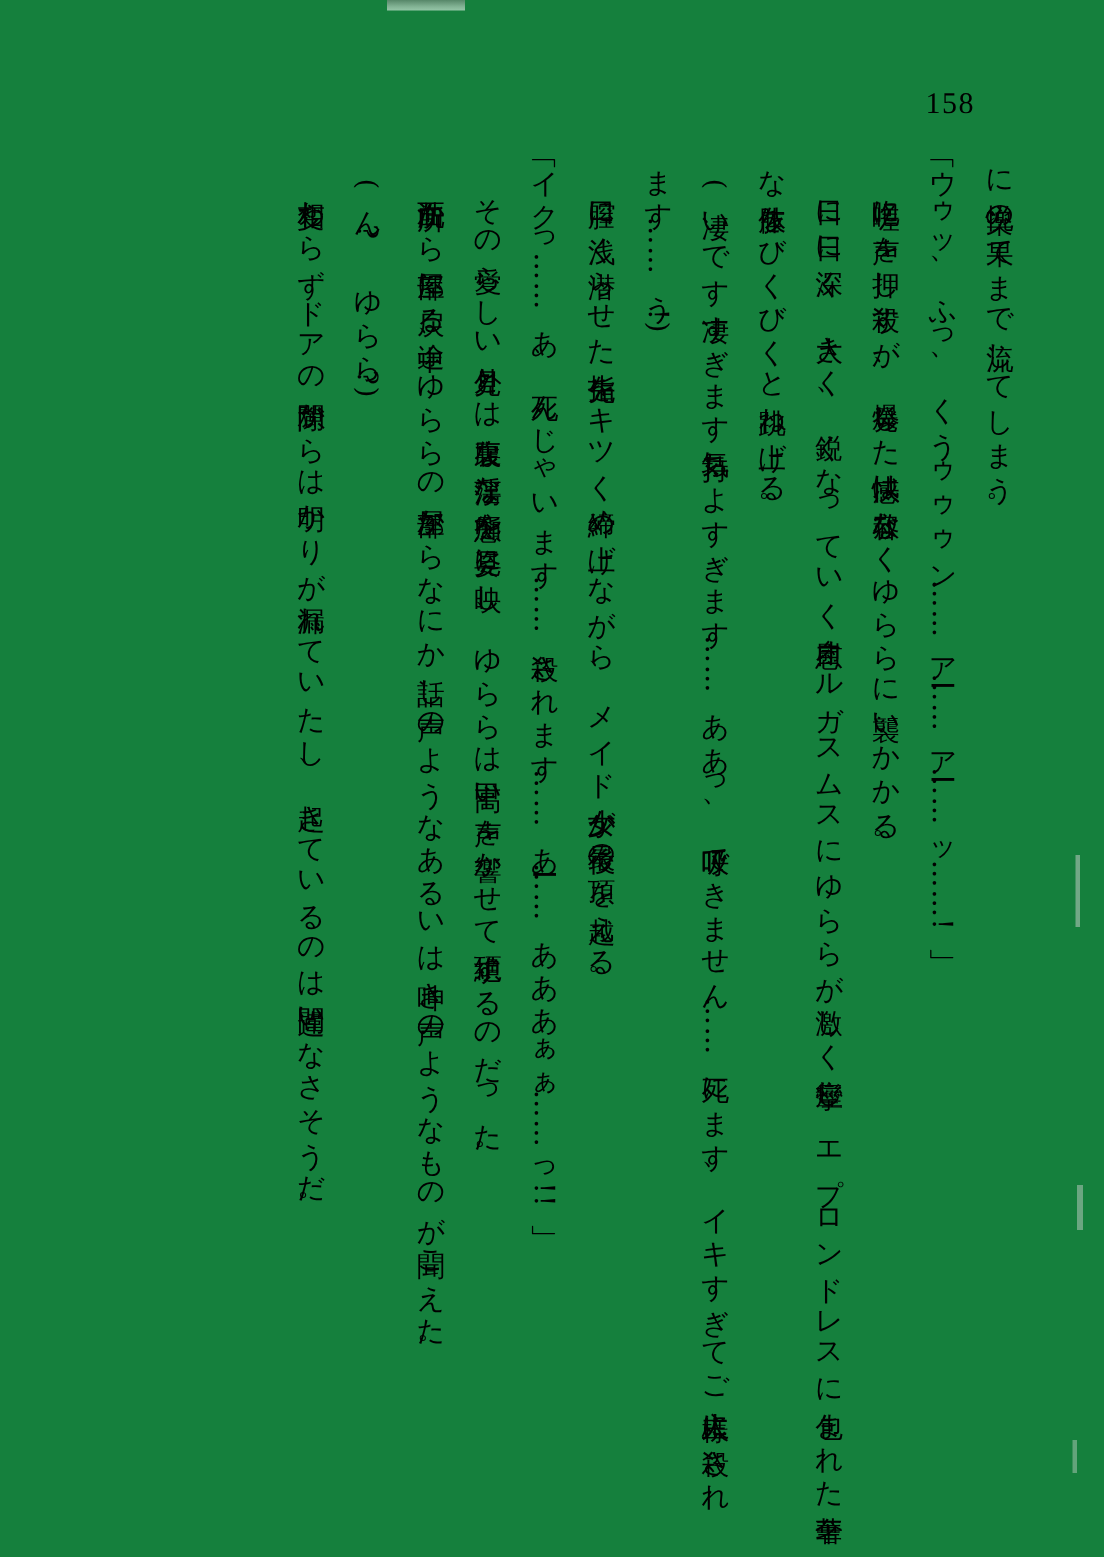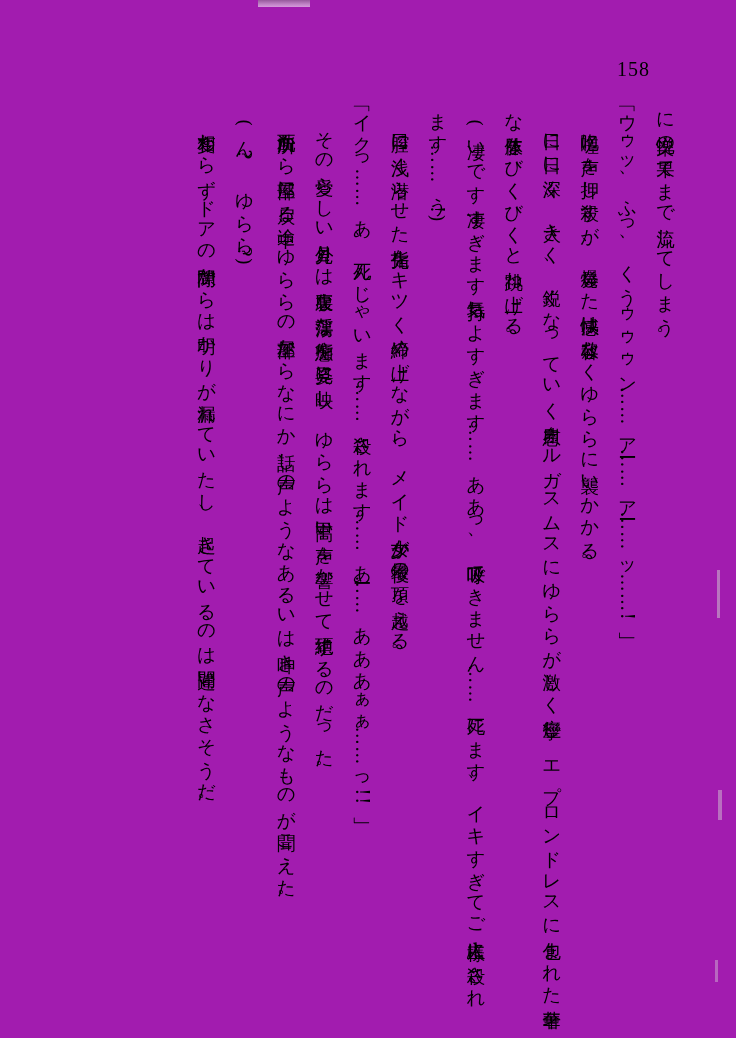--- a/index.html
+++ b/index.html
@@ -12,21 +12,21 @@
     height: 1038px;
     overflow: hidden;
     font-family: "Liberation Serif", "DejaVu Serif", serif;
     color: #000000;
     position: relative;
   }
 
   .page {
     position: absolute;
     inset: 0;
-    background: #a21caf;
+    background: #15803d;
   }
 
   
   .edge-mark {
     position: absolute;
     background: #d8d8d8;
   }
   .edge-top-left {
     left: 258px;
     top: 0px;

